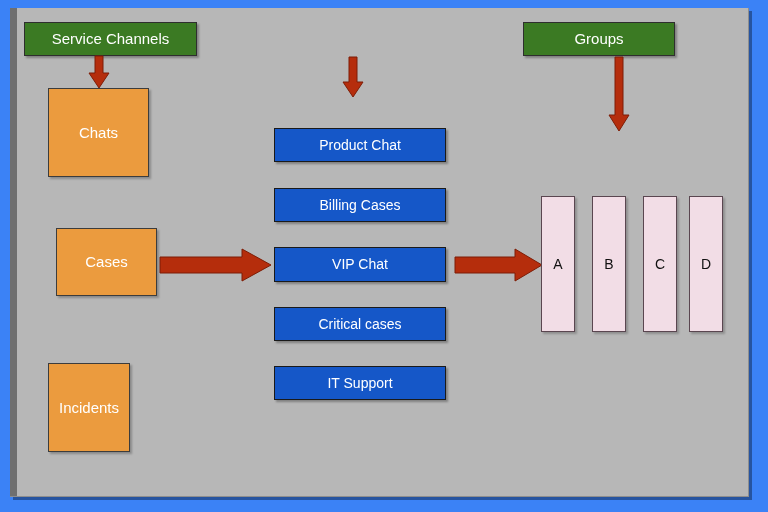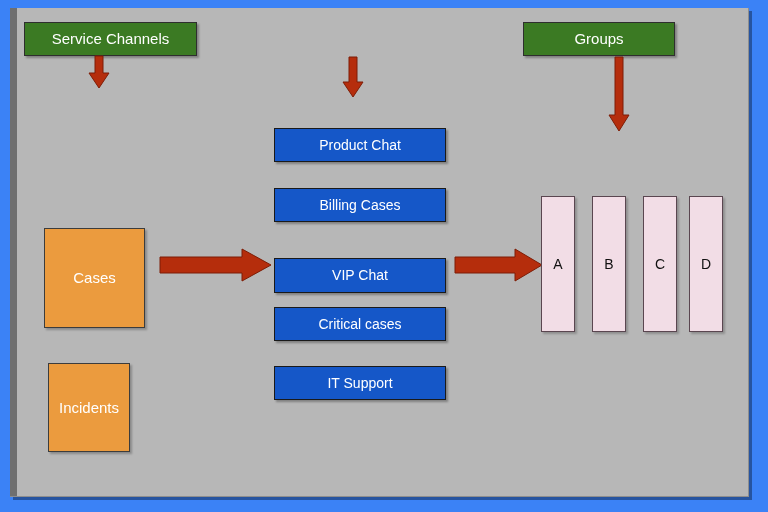--- a/index.html
+++ b/index.html
@@ -93,22 +93,25 @@
   <div id="gutter"></div>
 
   <div class="node hdr" style="left:24px; top:22px; width:173px; height:34px;">
     <span>Service Channels</span>
   </div>
 
   <svg class="arrow" style="left:88px; top:56px; width:22px; height:33px;" viewBox="0 0 22 33">
     <polygon points="7,0 15,0 15,17 21,17 11,32 1,17 7,17" fill="#b52d0c" stroke="#7d1d06" stroke-width="1"></polygon>
   </svg>
 
+  <div class="node channel" style="left:48px; top:88px; width:101px; height:89px;">
+    <span>Chats</span>
+  </div>
 
-  <div class="node channel" style="left:44px; top:228px; width:101px; height:100px;">
+  <div class="node channel" style="left:56px; top:228px; width:101px; height:68px;">
     <span>Cases</span>
   </div>
 
   <div class="node channel" style="left:48px; top:363px; width:82px; height:89px;">
     <span>Incidents</span>
   </div>
 
   <svg class="arrow" style="left:160px; top:248px; width:112px; height:34px;" viewBox="0 0 112 34">
     <polygon points="0,9 82,9 82,1 111,17 82,33 82,25 0,25" fill="#b52d0c" stroke="#7d1d06" stroke-width="1"></polygon>
   </svg>
@@ -119,21 +122,21 @@
   </svg>
 
   <div class="node queue" style="left:274px; top:128px; width:172px; height:34px;">
     <span>Product Chat</span>
   </div>
 
   <div class="node queue" style="left:274px; top:188px; width:172px; height:34px;">
     <span>Billing Cases</span>
   </div>
 
-  <div class="node queue" style="left:274px; top:258px; width:172px; height:35px;">
+  <div class="node queue" style="left:274px; top:247px; width:172px; height:35px;">
     <span>VIP Chat</span>
   </div>
 
   <div class="node queue" style="left:274px; top:307px; width:172px; height:34px;">
     <span>Critical cases</span>
   </div>
 
   <div class="node queue" style="left:274px; top:366px; width:172px; height:34px;">
     <span>IT Support</span>
   </div>

